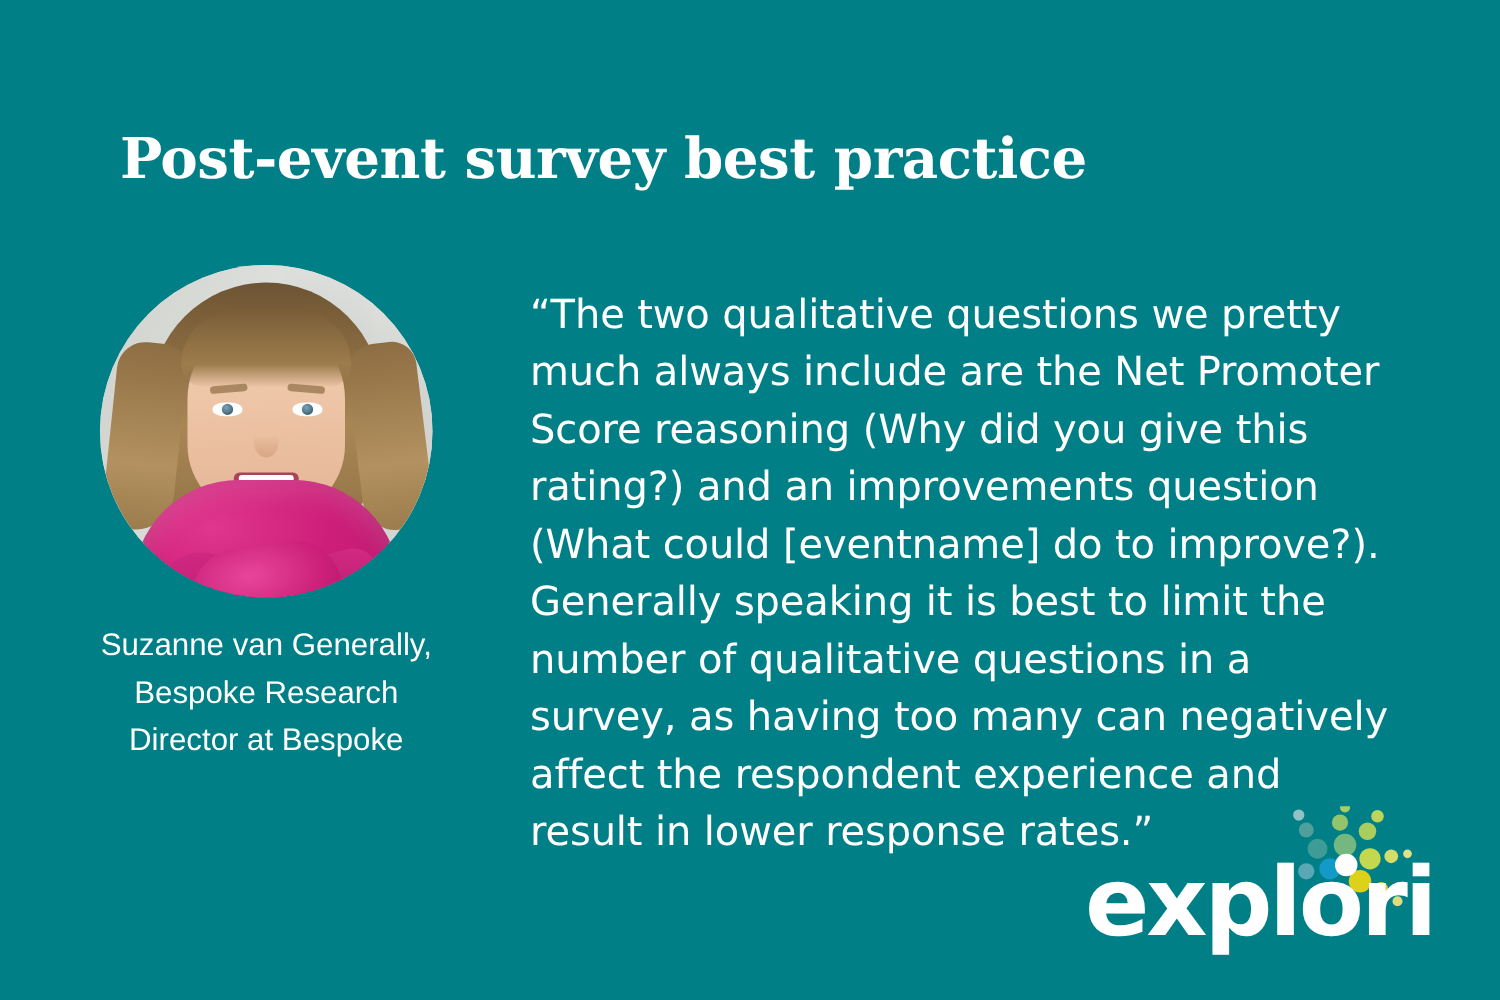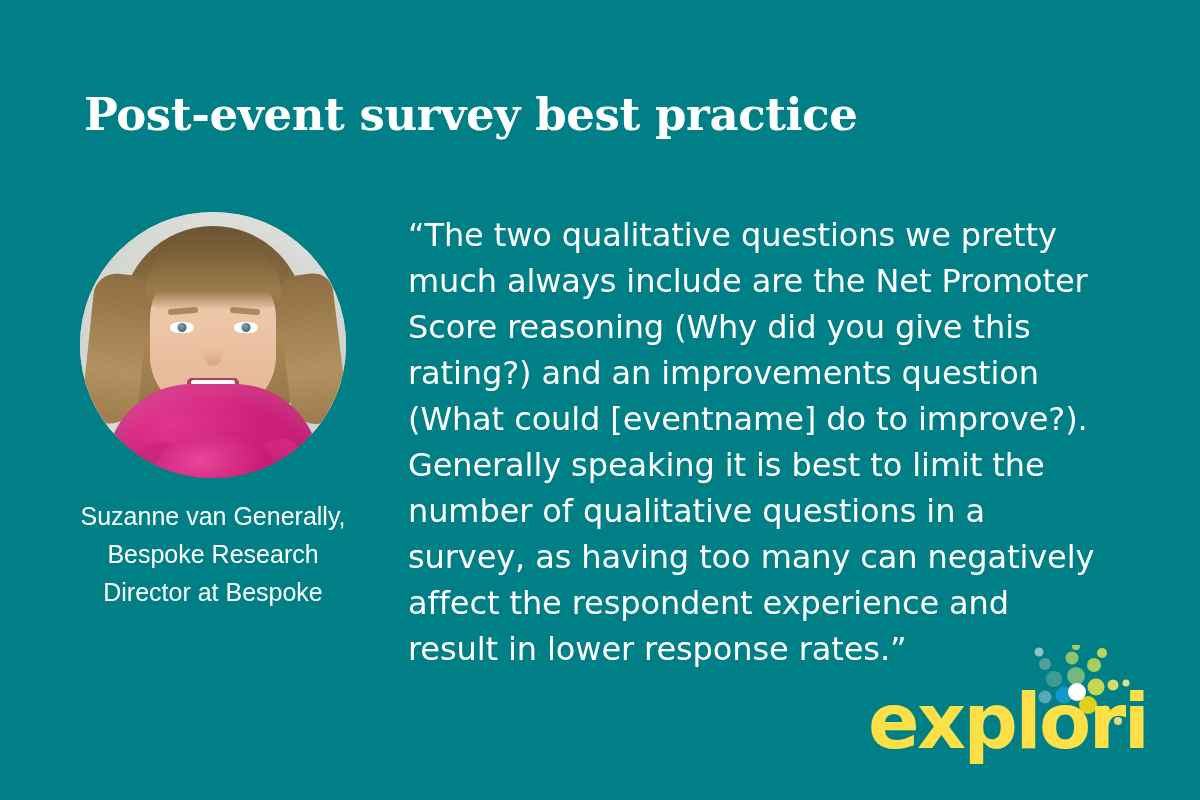--- a/index.html
+++ b/index.html
@@ -19,21 +19,21 @@
     background: #007f86;
     overflow: hidden;
   }
 
   
   #title {
     position: absolute;
     left: 80px;
     top: 83px;
     width: 900px;
-    margin: 4px;
+    margin: 16px;
     color: #ffffff;
     font-family: "DejaVu Serif", "Liberation Serif", serif;
     font-weight: bold;
     font-size: 45px;
     line-height: 56px;
     letter-spacing: -0.4px;
     white-space: nowrap;
   }
 
   
@@ -238,42 +238,42 @@
     line-height: 38px;
     font-weight: normal;
   }
 
   
   #quote {
     position: absolute;
     left: 408px;
     top: 212px;
     width: 700px;
-    margin: 0;
+    margin: 16px;
     color: #ffffff;
     font-family: "DejaVu Sans", "Liberation Sans", sans-serif;
     font-size: 32px;
     line-height: 46px;
     font-weight: normal;
     letter-spacing: -0.1px;
   }
 
   
   #logo {
     position: absolute;
     left: 868px;
     top: 645px;
     width: 260px;
     height: 115px;
   }
   #logo-wordmark {
     position: absolute;
     left: 0;
     bottom: 0;
-    color: #fde047;
+    color: #ffffff;
     font-family: "DejaVu Sans", "Liberation Sans", sans-serif;
     font-weight: bold;
     font-size: 76px;
     line-height: 76px;
     letter-spacing: -2.5px;
   }
   #logo-burst {
     position: absolute;
     right: -4px;
     top: 0;

